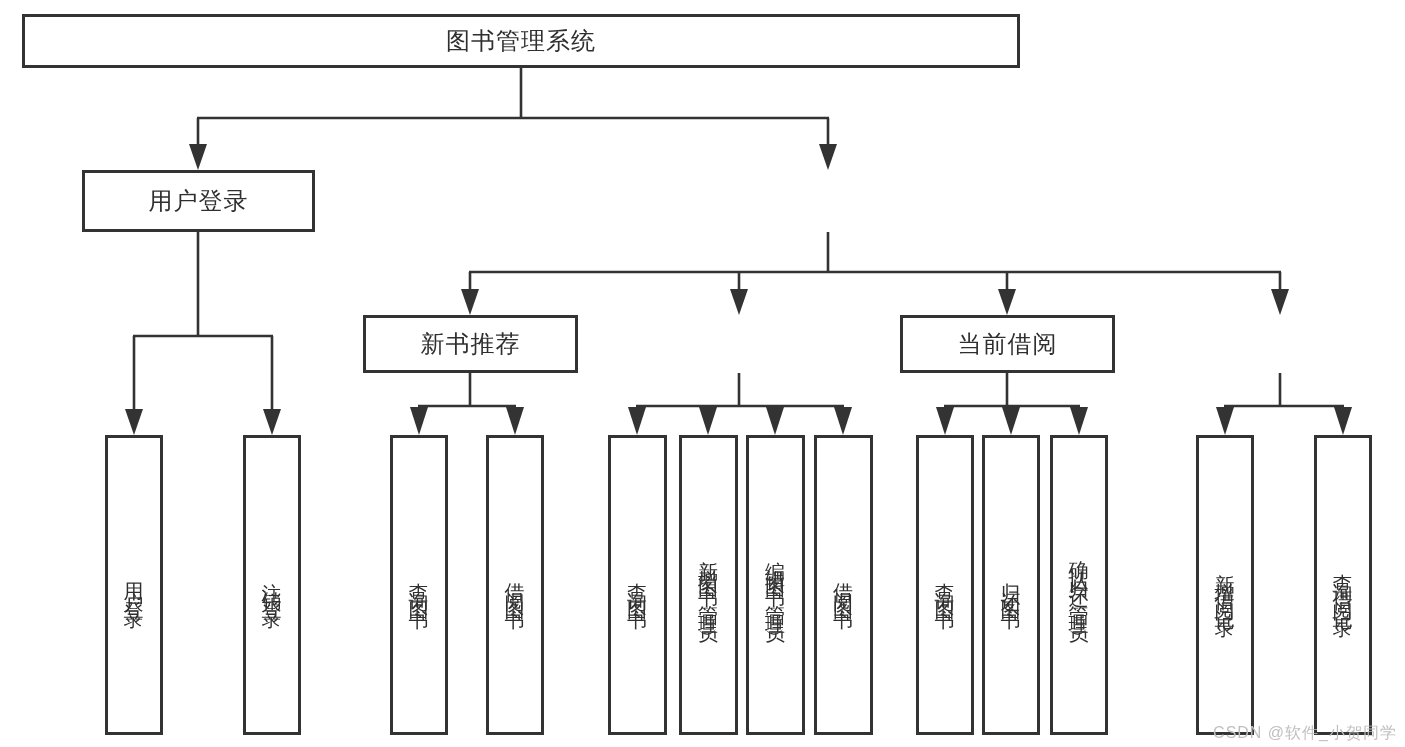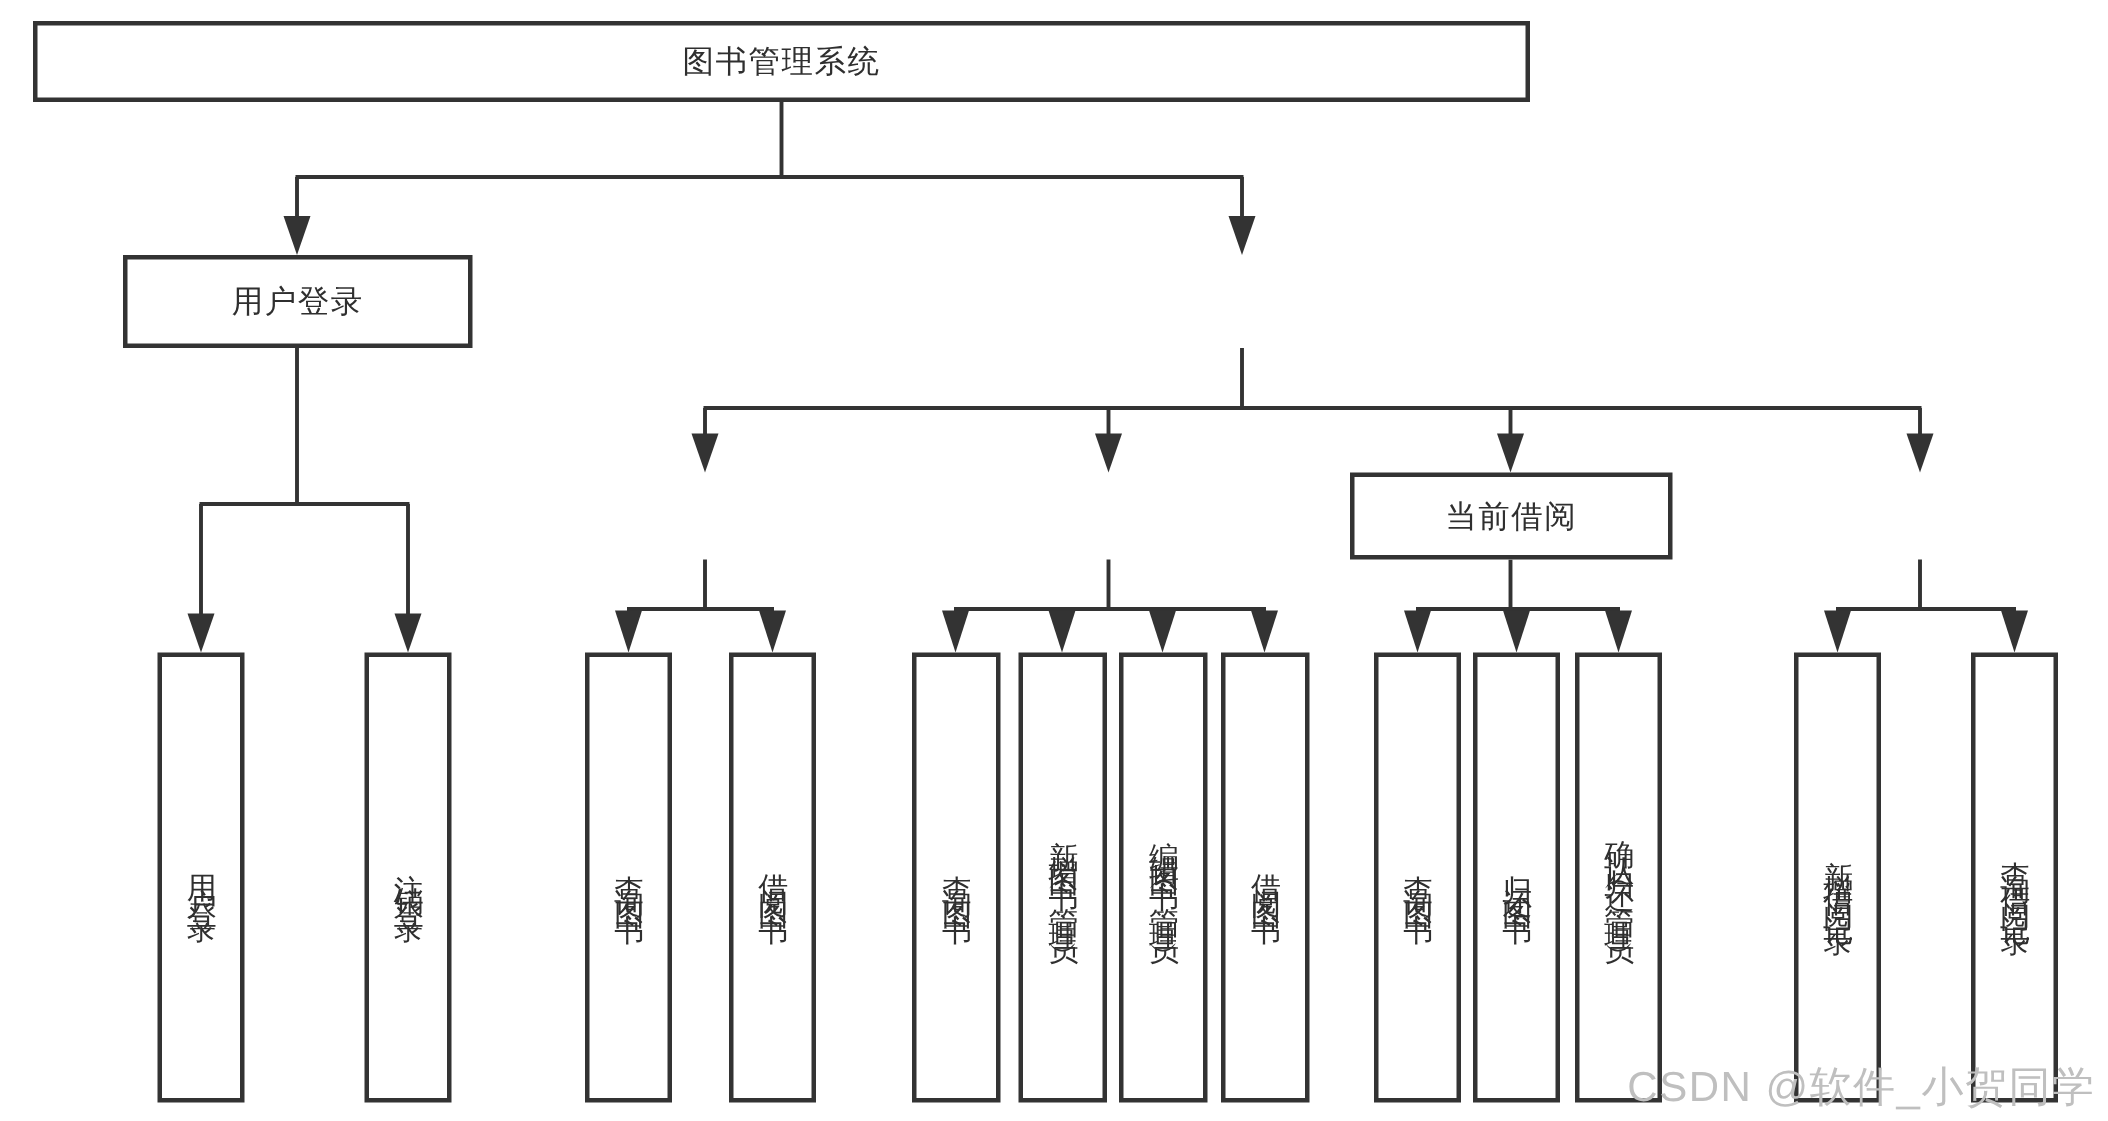--- a/index.html
+++ b/index.html
@@ -36,37 +36,37 @@
   .box {
     position: absolute;
     background: #ffffff;
     border: 3px solid var(--line, #333);
     display: flex;
     align-items: center;
     justify-content: center;
     color: var(--text, #2f2f2f);
   }
   .hbox .lbl {
-    font-size: 21px;
+    font-size: 24px;
     letter-spacing: 1px;
     white-space: nowrap;
   }
   .vbox .lbl {
     writing-mode: vertical-rl;
     text-orientation: mixed;
     font-size: 20px;
     letter-spacing: 9px;
     line-height: 1.1;
     white-space: nowrap;
   }
   .watermark {
     position: absolute;
     right: 8px;
     bottom: 3px;
-    font-size: 28px;
+    font-size: 16px;
     color: var(--watermark, #bfbfbf);
     letter-spacing: 1px;
     white-space: nowrap;
     z-index: 5;
   }
 </style>
 </head>
 <body>
 
 <div class="canvas">
@@ -137,20 +137,23 @@
   </svg>
 
   <div class="box hbox" style="left:22px;top:14px;width:998px;height:54px">
     <span class="lbl">图书管理系统</span>
   </div>
 
   <div class="box hbox" style="left:82px;top:170px;width:233px;height:62px">
     <span class="lbl">用户登录</span>
   </div>
 
+  <div class="box hbox" style="left:363px;top:315px;width:215px;height:58px">
+    <span class="lbl">新书推荐</span>
+  </div>
   <div class="box hbox" style="left:900px;top:315px;width:215px;height:58px">
     <span class="lbl">当前借阅</span>
   </div>
 
   <div class="box vbox" style="left:105px;top:435px;width:58px;height:300px">
     <span class="lbl">用户登录</span>
   </div>
   <div class="box vbox" style="left:243px;top:435px;width:58px;height:300px">
     <span class="lbl">注销登录</span>
   </div>

